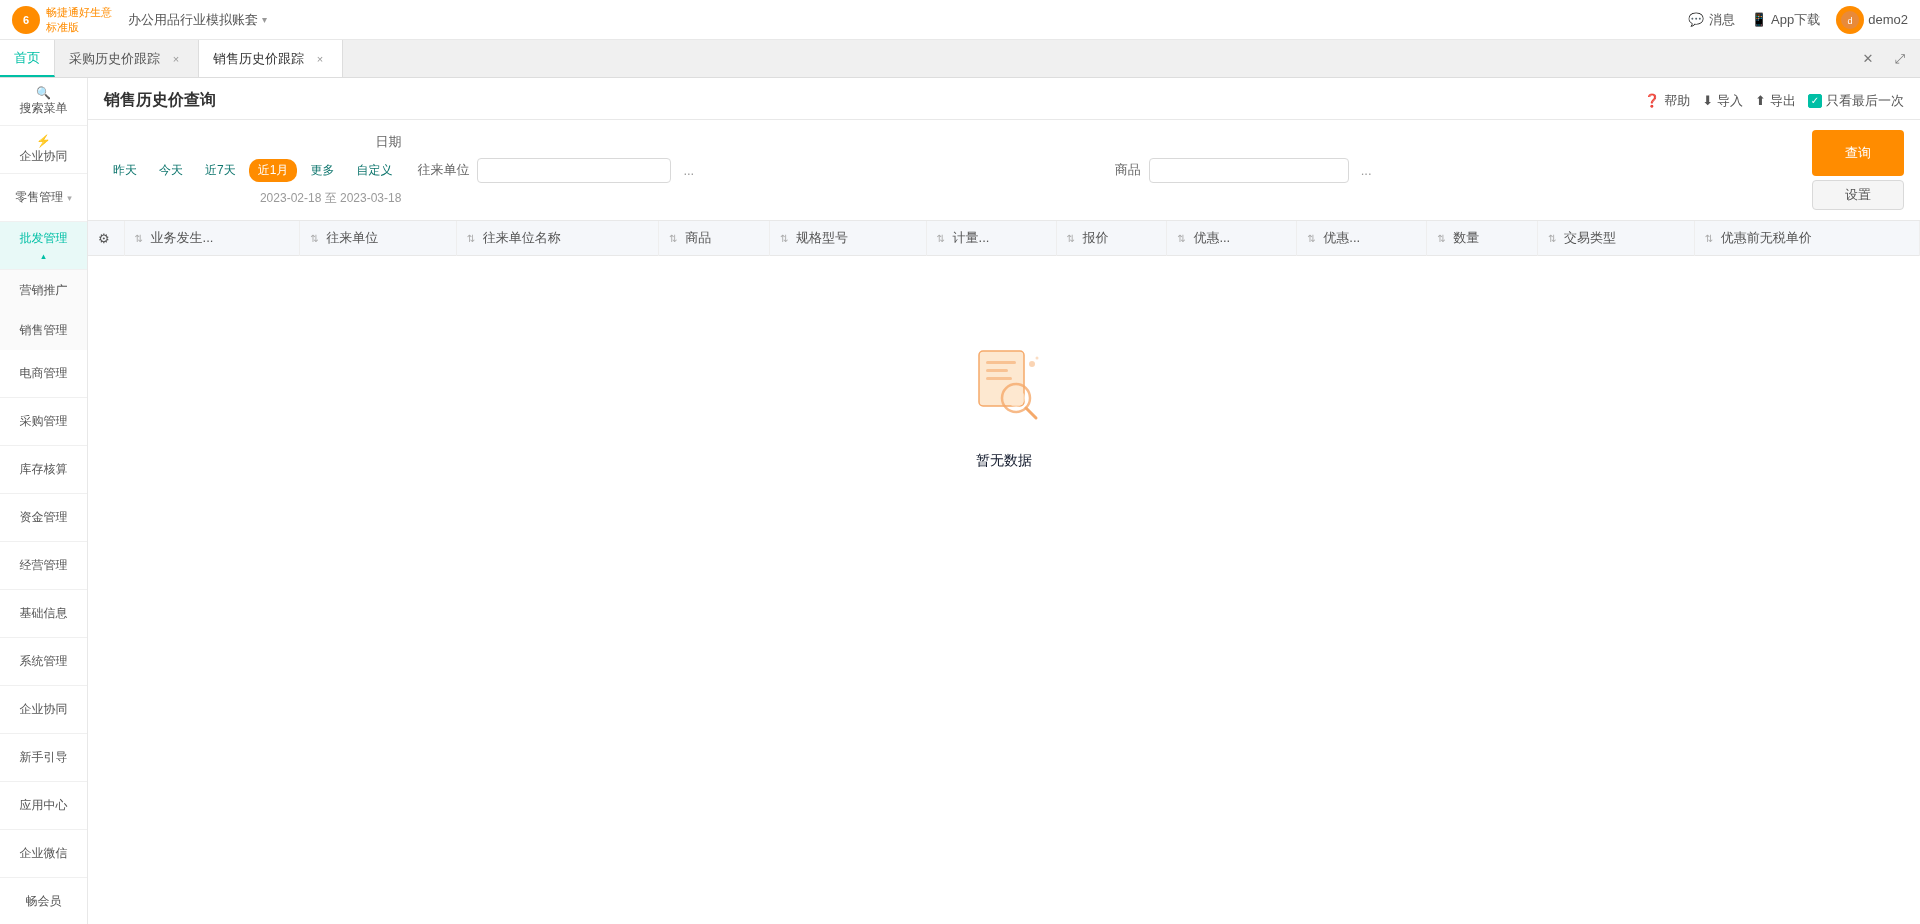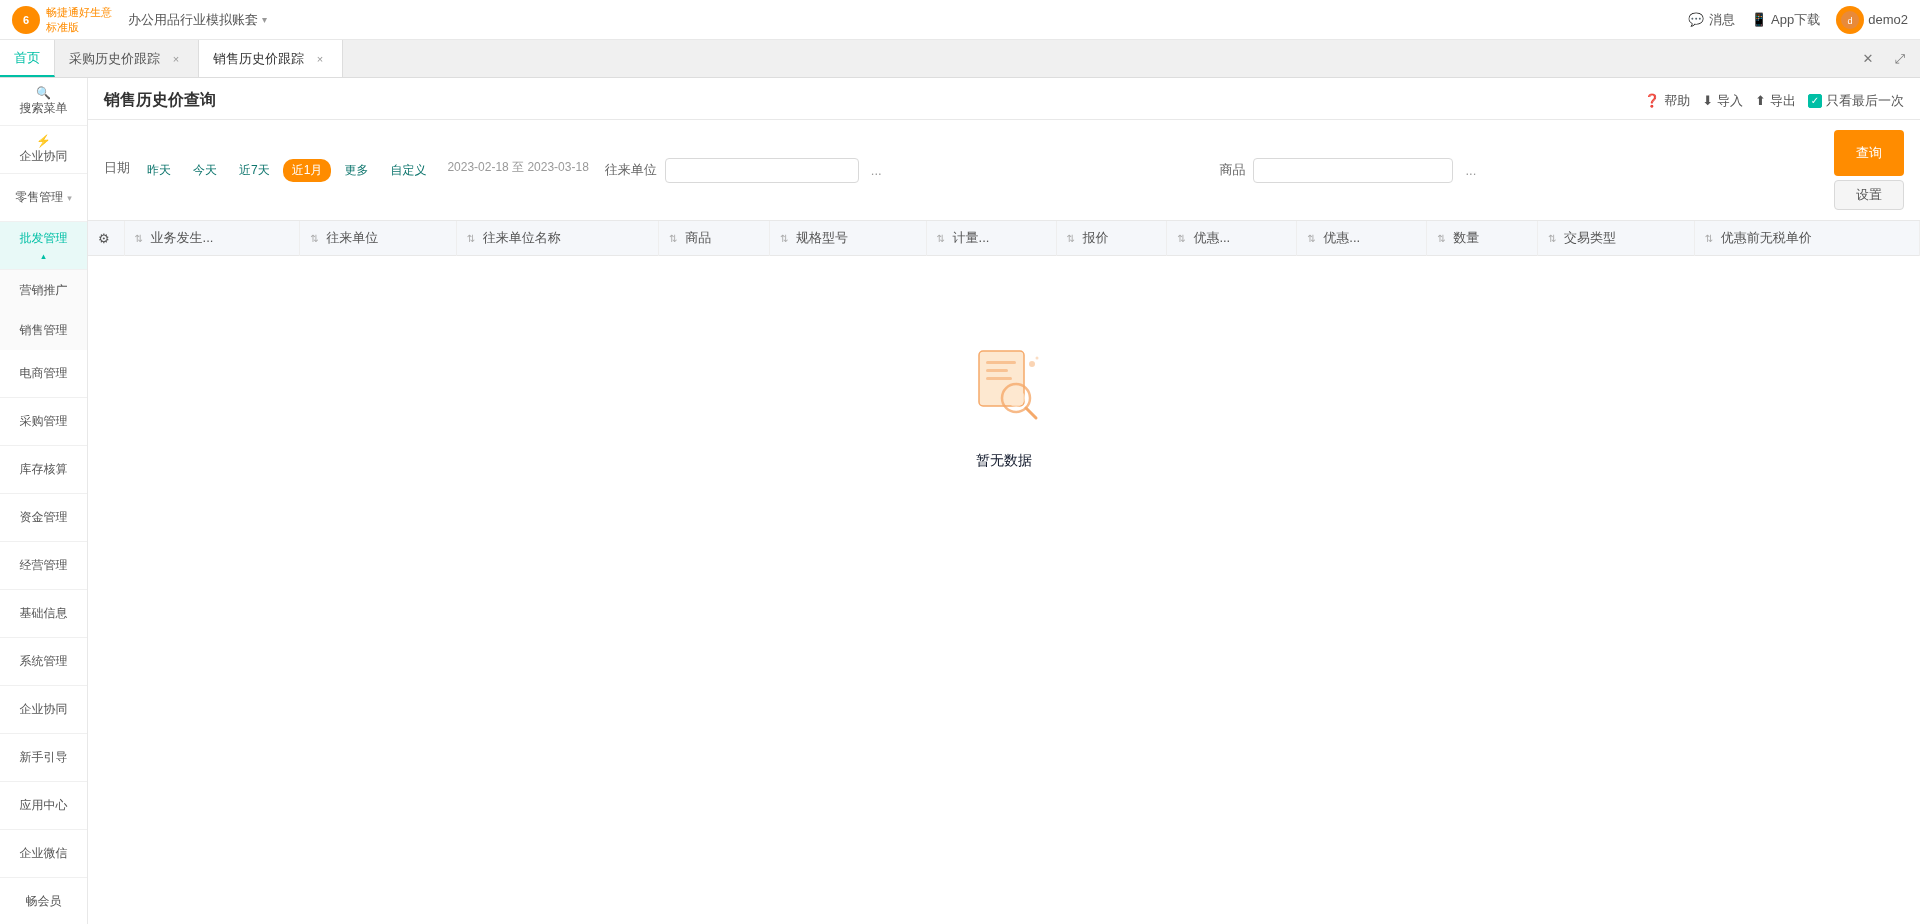--- a/index.html
+++ b/index.html
@@ -260,22 +260,23 @@
       background: #fff;
       border-bottom: 1px solid #e8e8e8;
       display: flex;
       align-items: center;
       gap: 16px;
       flex-wrap: wrap;
       flex-shrink: 0;
     }
     .filter-group {
       display: flex;
-      align-items: flex-start;
+      align-items: flex-end;
       gap: 8px;
+      flex-direction: column;
     }
     .filter-label {
       color: #666;
       font-size: 13px;
       white-space: nowrap;
     }
     .date-buttons {
       display: flex;
       align-items: center;
       gap: 4px;
@@ -328,21 +329,21 @@
       padding: 14px 20px;
       font-size: 13px;
       cursor: pointer;
       white-space: nowrap;
     }
     .settings-btn {
       background: #f5f5f5;
       color: #555;
       border: 1px solid #d9d9d9;
       border-radius: 4px;
-      padding: 5px 21px;
+      padding: 5px 32px;
       font-size: 13px;
       cursor: pointer;
     }
     .btn-group-right {
       display: flex;
       flex-direction: column;
       gap: 4px;
       margin-left: auto;
     }
 

